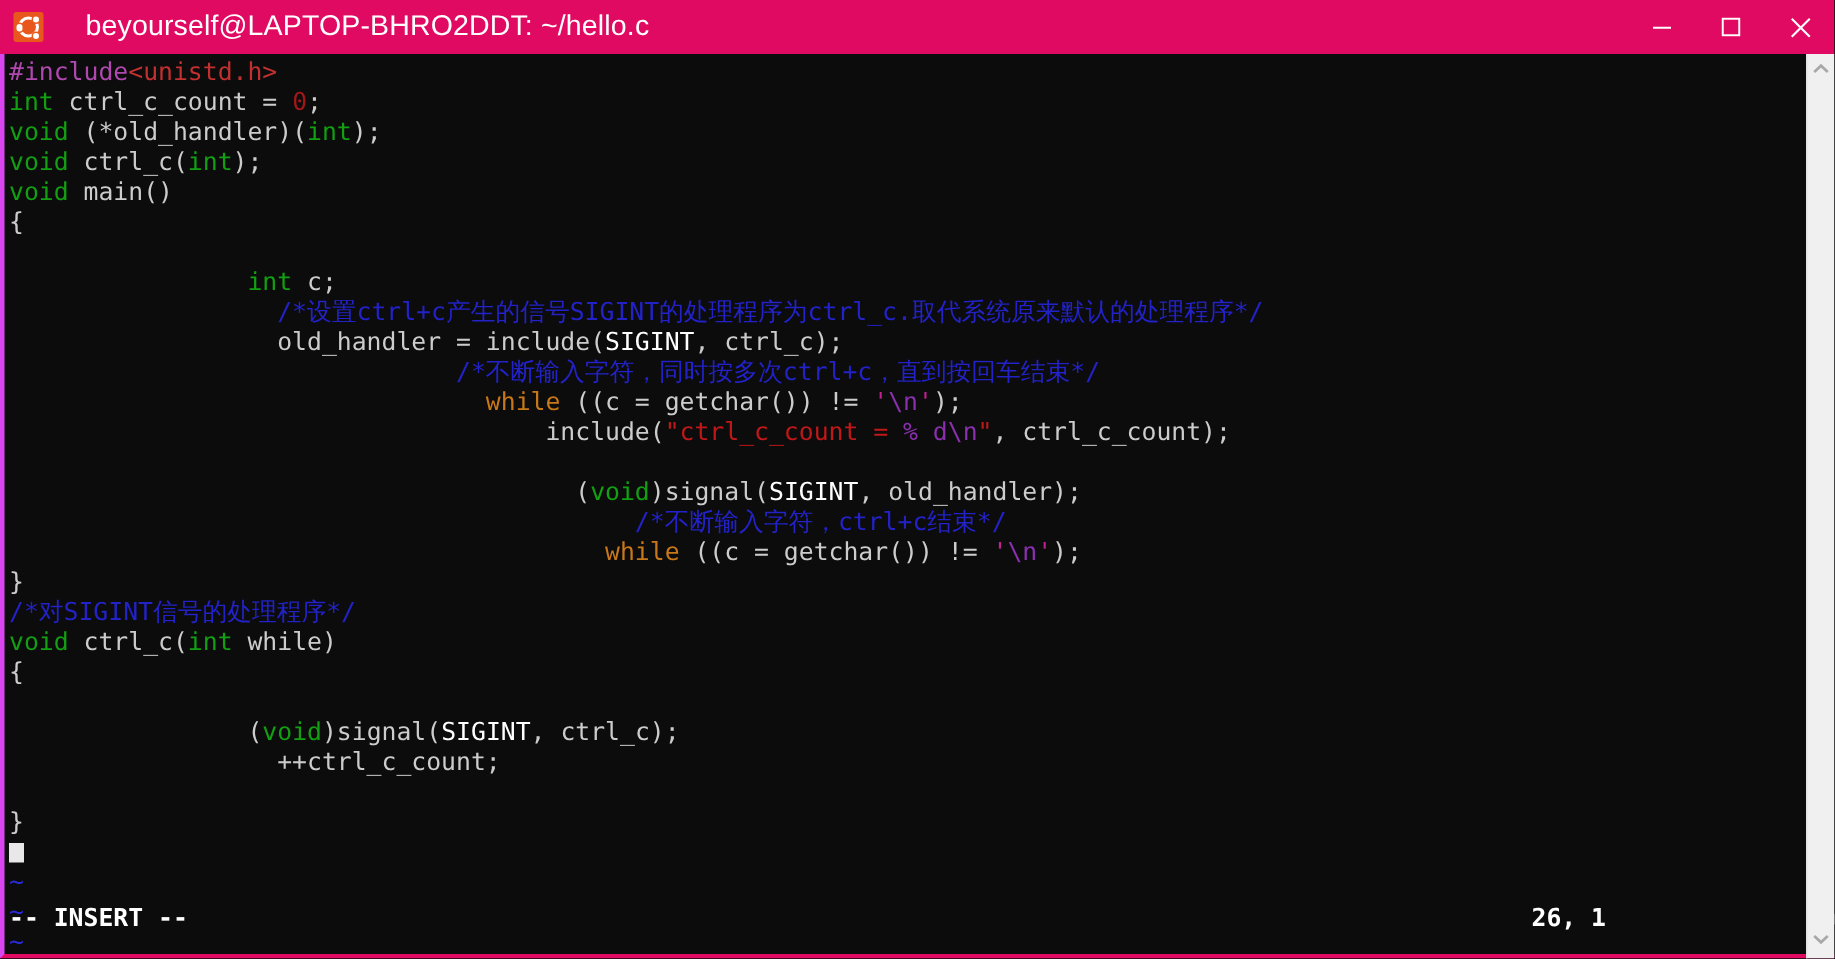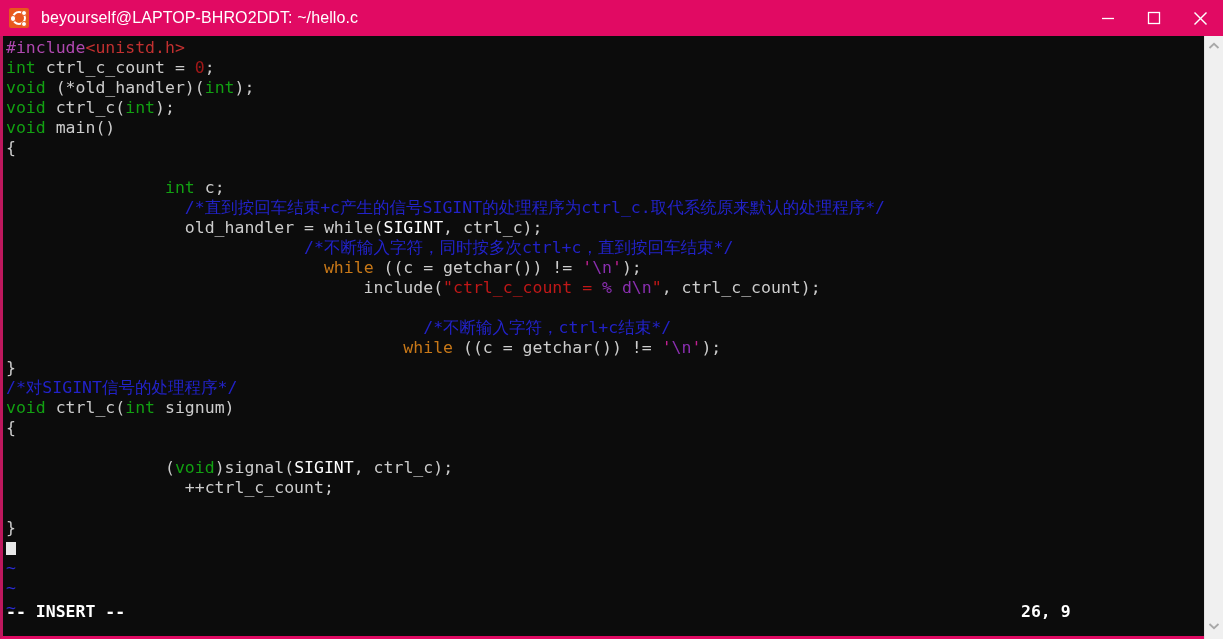--- a/index.html
+++ b/index.html
@@ -54,24 +54,24 @@
     background: #ffffff;
     border-radius: 50%;
     border: 1px solid #e8581c;
     box-sizing: content-box;
   }
   #app-icon .d1 { left: 0.6px; top: 7.3px; }
   #app-icon .d2 { left: 11.5px; top: 1.6px; }
   #app-icon .d3 { left: 11.5px; top: 12.8px; }
 
   #title-text {
-    margin-left: 12px;
+    margin-left: 28px;
     color: #ffffff;
     font-family: "Liberation Sans", sans-serif;
-    font-size: 16px;
+    font-size: 19px;
     letter-spacing: 0.1px;
     white-space: nowrap;
   }
   #win-controls {
     margin-left: auto;
     display: flex;
     height: 36px;
   }
   .win-btn {
     width: 46px;
@@ -83,21 +83,21 @@
   .win-btn svg { display: block; }
 
   
   #terminal {
     position: absolute;
     left: 0;
     top: 36px;
     width: 1223px;
     height: 603px;
     background: #0c0c0c;
-    border-left: 3px solid #be185d;
+    border-left: 3px solid #d946ef;
     border-bottom: 3px solid #e10a63;
     box-sizing: border-box;
     overflow: hidden;
   }
   #screen {
     position: absolute;
     left: 3px;
     top: 2px;
     width: 1192px;
     height: 598px;
@@ -224,48 +224,49 @@
     <div id="screen">
       <div id="code-lines">
           <div class="line"><span class="s-pre">#include</span><span class="s-inc">&lt;unistd.h&gt;</span></div>
           <div class="line"><span class="s-type">int</span><span class="s-plain"> ctrl_c_count = </span><span class="s-num">0</span><span class="s-plain">;</span></div>
           <div class="line"><span class="s-type">void</span><span class="s-plain"> (*old_handler)(</span><span class="s-type">int</span><span class="s-plain">);</span></div>
           <div class="line"><span class="s-type">void</span><span class="s-plain"> ctrl_c(</span><span class="s-type">int</span><span class="s-plain">);</span></div>
           <div class="line"><span class="s-type">void</span><span class="s-plain"> main()</span></div>
           <div class="line"><span class="s-plain">{</span></div>
           <div class="line">&nbsp;</div>
           <div class="line"><span class="s-plain">                </span><span class="s-type">int</span><span class="s-plain"> c;</span></div>
-          <div class="line"><span class="s-plain">                  </span><span class="s-cmt">/*直到按回车结束+c产生的信号SIGINT的处理程序为ctrl_c.取代系统原来默认的处理程序*/</span></div>
-          <div class="line"><span class="s-plain">                  old_handler = while(</span><span class="s-const">SIGINT</span><span class="s-plain">, ctrl_c);</span></div>
+          <div class="line"><span class="s-plain">                  </span><span class="s-cmt">/*设置ctrl+c产生的信号SIGINT的处理程序为ctrl_c.取代系统原来默认的处理程序*/</span></div>
+          <div class="line"><span class="s-plain">                  old_handler = include(</span><span class="s-const">SIGINT</span><span class="s-plain">, ctrl_c);</span></div>
           <div class="line"><span class="s-plain">                              </span><span class="s-cmt">/*不断输入字符，同时按多次ctrl+c，直到按回车结束*/</span></div>
           <div class="line"><span class="s-plain">                                </span><span class="s-kw">while</span><span class="s-plain"> ((c = getchar()) != </span><span class="s-chr">'</span><span class="s-esc">\n</span><span class="s-chr">'</span><span class="s-plain">);</span></div>
           <div class="line"><span class="s-plain">                                    include(</span><span class="s-str">"ctrl_c_count = </span><span class="s-esc">% d</span><span class="s-esc">\n</span><span class="s-str">"</span><span class="s-plain">, ctrl_c_count);</span></div>
           <div class="line"><span class="s-plain">                                      </span></div>
+          <div class="line"><span class="s-plain">                                      (</span><span class="s-type">void</span><span class="s-plain">)signal(</span><span class="s-const">SIGINT</span><span class="s-plain">, old_handler);</span></div>
           <div class="line"><span class="s-plain">                                          </span><span class="s-cmt">/*不断输入字符，ctrl+c结束*/</span></div>
           <div class="line"><span class="s-plain">                                        </span><span class="s-kw">while</span><span class="s-plain"> ((c = getchar()) != </span><span class="s-chr">'</span><span class="s-esc">\n</span><span class="s-chr">'</span><span class="s-plain">);</span></div>
           <div class="line"><span class="s-plain">}</span></div>
           <div class="line"><span class="s-cmt">/*对SIGINT信号的处理程序*/</span></div>
-          <div class="line"><span class="s-type">void</span><span class="s-plain"> ctrl_c(</span><span class="s-type">int</span><span class="s-plain"> signum)</span></div>
+          <div class="line"><span class="s-type">void</span><span class="s-plain"> ctrl_c(</span><span class="s-type">int</span><span class="s-plain"> while)</span></div>
           <div class="line"><span class="s-plain">{</span></div>
           <div class="line">&nbsp;</div>
           <div class="line"><span class="s-plain">                (</span><span class="s-type">void</span><span class="s-plain">)signal(</span><span class="s-const">SIGINT</span><span class="s-plain">, ctrl_c);</span></div>
           <div class="line"><span class="s-plain">                  ++ctrl_c_count;</span></div>
           <div class="line">&nbsp;</div>
           <div class="line"><span class="s-plain">}</span></div>
         </div>
       <div id="tilde-lines">
           <div class="line"><span class="cursor-block"></span></div>
           <div class="line"><span class="tilde">~</span></div>
           <div class="line"><span class="tilde">~</span></div>
           <div class="line"><span class="tilde">~</span></div>
         </div>
     </div>
     <div id="statusline">
       <span id="status-mode">-- INSERT --</span>
-      <span id="status-pos">26, 9</span>
+      <span id="status-pos">26, 1</span>
       <span id="status-loc">Bot</span>
     </div>
   </div>
 
   <div id="scrollbar">
     <div class="sb-arrow" id="sb-up">
       <svg width="12" height="8" viewBox="0 0 12 8">
         <polyline points="1.5,6 6,1.8 10.5,6" fill="none" stroke="#a8a8a8" stroke-width="1.8"></polyline>
       </svg>
     </div>

